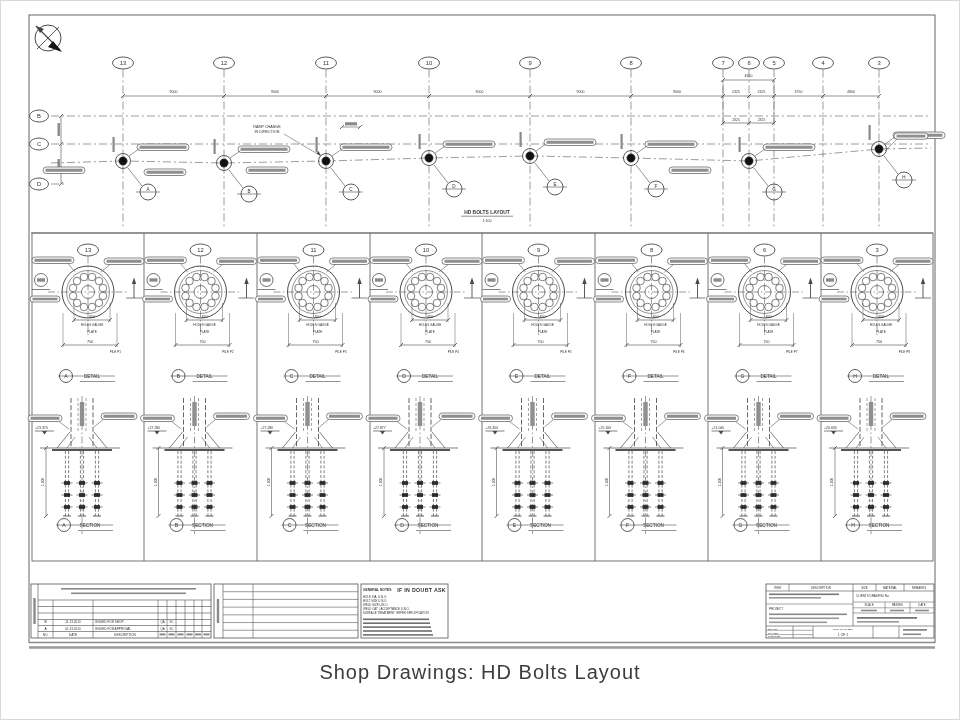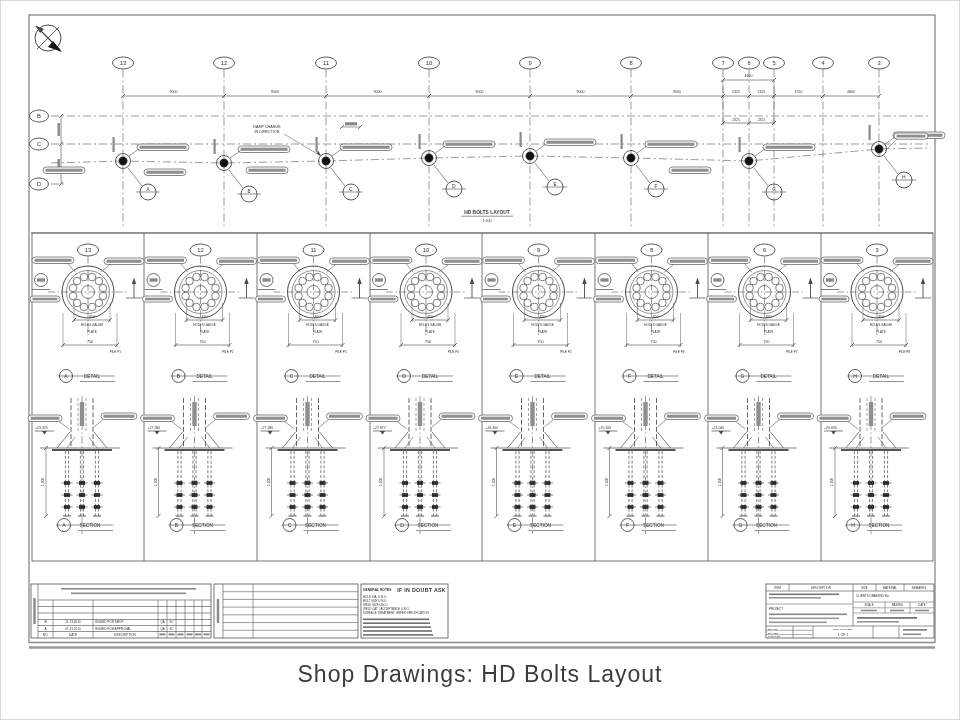--- a/index.html
+++ b/index.html
@@ -1,20 +1,20 @@
 <!DOCTYPE html>
 <html><head>
 <meta charset="utf-8">
 <style>
   html,body{margin:0;padding:0;background:#fff;}
   #slide{position:relative;width:958px;height:718px;background:#fff;border:1px solid #d9d9d9;
          font-family:"Liberation Sans", sans-serif;overflow:hidden;}
   svg text{font-family:"Liberation Sans", sans-serif;fill:#333;}
   #caption{position:absolute;left:0;top:660px;width:100%;text-align:center;
-           font-size:23px;color:#3c3c3c;letter-spacing:1px;font-weight:400;}
+           font-size:20px;color:#3c3c3c;letter-spacing:1px;font-weight:400;}
 </style>
 </head>
 <body>
 
 <div id="slide">
   <svg id="sheet" width="958" height="656" viewBox="0 0 958 656">
       <g>
         <rect x="28" y="14" width="906" height="627.5" fill="none" stroke="#666666" stroke-width="1"></rect>
         <line x1="28" y1="641.5" x2="934" y2="641.5" stroke="#8a8a8a" stroke-width="1.4"></line>
         <line x1="28" y1="646.5" x2="934" y2="646.5" stroke="#9a9a9a" stroke-width="2.4"></line>

